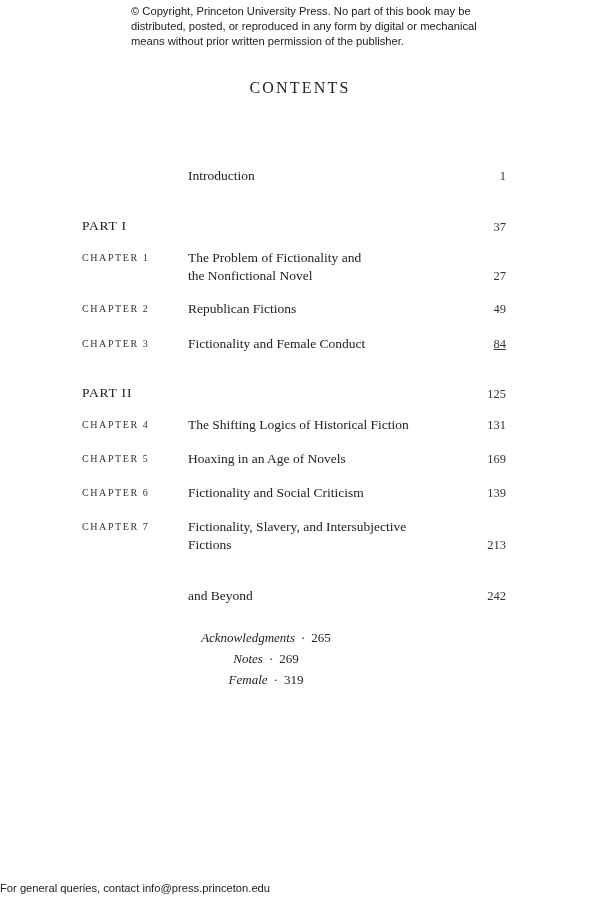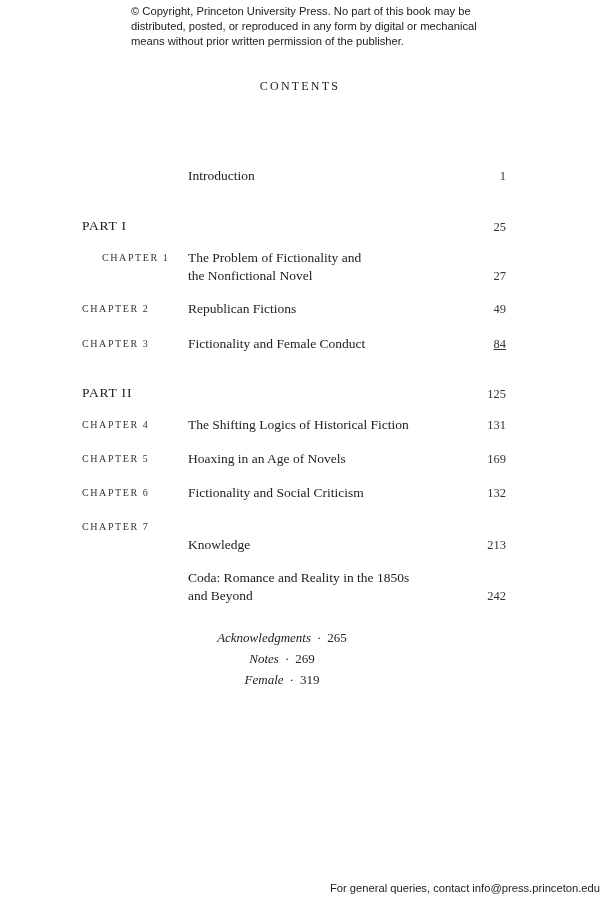--- a/index.html
+++ b/index.html
@@ -4,60 +4,60 @@
   <style>
     html, body { margin: 0; padding: 0; background: #ffffff; }
     body { width: 600px; height: 906px; position: relative; overflow: hidden; color: #222; }
     .copyright {
       position: absolute; left: 131px; top: 4px; width: 360px;
       font-family: "Liberation Sans", sans-serif; font-size: 11.2px; line-height: 15px; color: #222;
     }
     .serif { font-family: "Liberation Serif", "DejaVu Serif", serif; }
     .contents-title {
       position: absolute; left: 0; width: 600px; top: 79px; text-align: center;
-      font-size: 12px; letter-spacing: 2.2px; color: #222;
+      font-size: 16px; letter-spacing: 2.2px; color: #222;
     }
     .row { position: absolute; left: 0; width: 600px; }
     .label {
       position: absolute; left: 82px; font-size: 10px; letter-spacing: 1.6px;
       text-transform: uppercase; color: #333;
     }
     .part-label { position: absolute; left: 82px; font-size: 13.5px; letter-spacing: 0.8px; color: #222; }
     .title { position: absolute; left: 188px; width: 250px; font-size: 13.5px; line-height: 18px; color: #222; }
     .page { position: absolute; right: 94px; font-size: 12.5px; color: #333; text-align: right; }
     .backmatter {
       position: absolute; left: 0; width: 532px; text-align: center;
-      font-size: 13px; color: #222; padding-left: 16px;
+      font-size: 13px; color: #222;
     }
     .backmatter .it { font-style: italic; }
     .backmatter .dot { margin: 0 6px; }
     .footer {
-      position: absolute; left: 0; width: 600px; top: 882px; text-align: right;
+      position: absolute; left: 0; width: 600px; top: 882px; text-align: left;
       font-family: "Liberation Sans", sans-serif; font-size: 11.2px; color: #222;
     }
   </style>
 </head>
 <body>
 
 <div class="copyright">© Copyright, Princeton University Press. No part of this book may be distributed, posted, or reproduced in any form by digital or mechanical means without prior written permission of the publisher.</div>
 
 <div class="contents-title serif">CONTENTS</div>
 
 <div class="row serif" style="top:167px;">
   <span class="title">Introduction</span>
   <span class="page" style="top:2px;">1</span>
 </div>
 
 <div class="row serif" style="top:218px;">
   <span class="part-label">PART I</span>
-  <span class="page" style="top:2px;">25</span>
+  <span class="page" style="top:2px;">37</span>
 </div>
 
 <div class="row serif" style="top:249px;">
-  <span class="label" style="top:3px;margin-left:20px;">CHAPTER 1</span>
+  <span class="label" style="top:3px;">CHAPTER 1</span>
   <span class="title">
     <span>The Problem of Fictionality and</span><br>
     <span>the Nonfictional Novel</span>
   </span>
   <span class="page" style="top:20px;">27</span>
 </div>
 
 <div class="row serif" style="top:300px;">
   <span class="label" style="top:3px;">CHAPTER 2</span>
   <span class="title">Republican Fictions</span>
@@ -83,35 +83,35 @@
 
 <div class="row serif" style="top:450px;">
   <span class="label" style="top:3px;">CHAPTER 5</span>
   <span class="title">Hoaxing in an Age of Novels</span>
   <span class="page" style="top:2px;">169</span>
 </div>
 
 <div class="row serif" style="top:484px;">
   <span class="label" style="top:3px;text-align:center;">CHAPTER 6</span>
   <span class="title">Fictionality and Social Criticism</span>
-  <span class="page" style="top:2px;">132</span>
+  <span class="page" style="top:2px;">139</span>
 </div>
 
 <div class="row serif" style="top:518px;">
   <span class="label" style="top:3px;">CHAPTER 7</span>
   <span class="title" style="width:260px;">
-    <br>
-    <span>Knowledge</span>
+    <span>Fictionality, Slavery, and Intersubjective</span><br>
+    <span>Fictions</span>
   </span>
   <span class="page" style="top:20px;">213</span>
 </div>
 
 <div class="row serif" style="top:569px;">
   <span class="title" style="width:260px;">
-    <span>Coda: Romance and Reality in the 1850s</span><br>
+    <br>
     <span>and Beyond</span>
   </span>
   <span class="page" style="top:20px;text-align:center;">242</span>
 </div>
 
 <div class="backmatter serif" style="top:630px;">
   <span class="it">Acknowledgments</span><span class="dot">·</span><span>265</span>
 </div>
 <div class="backmatter serif" style="top:651px;">
   <span class="it">Notes</span><span class="dot">·</span><span>269</span>

